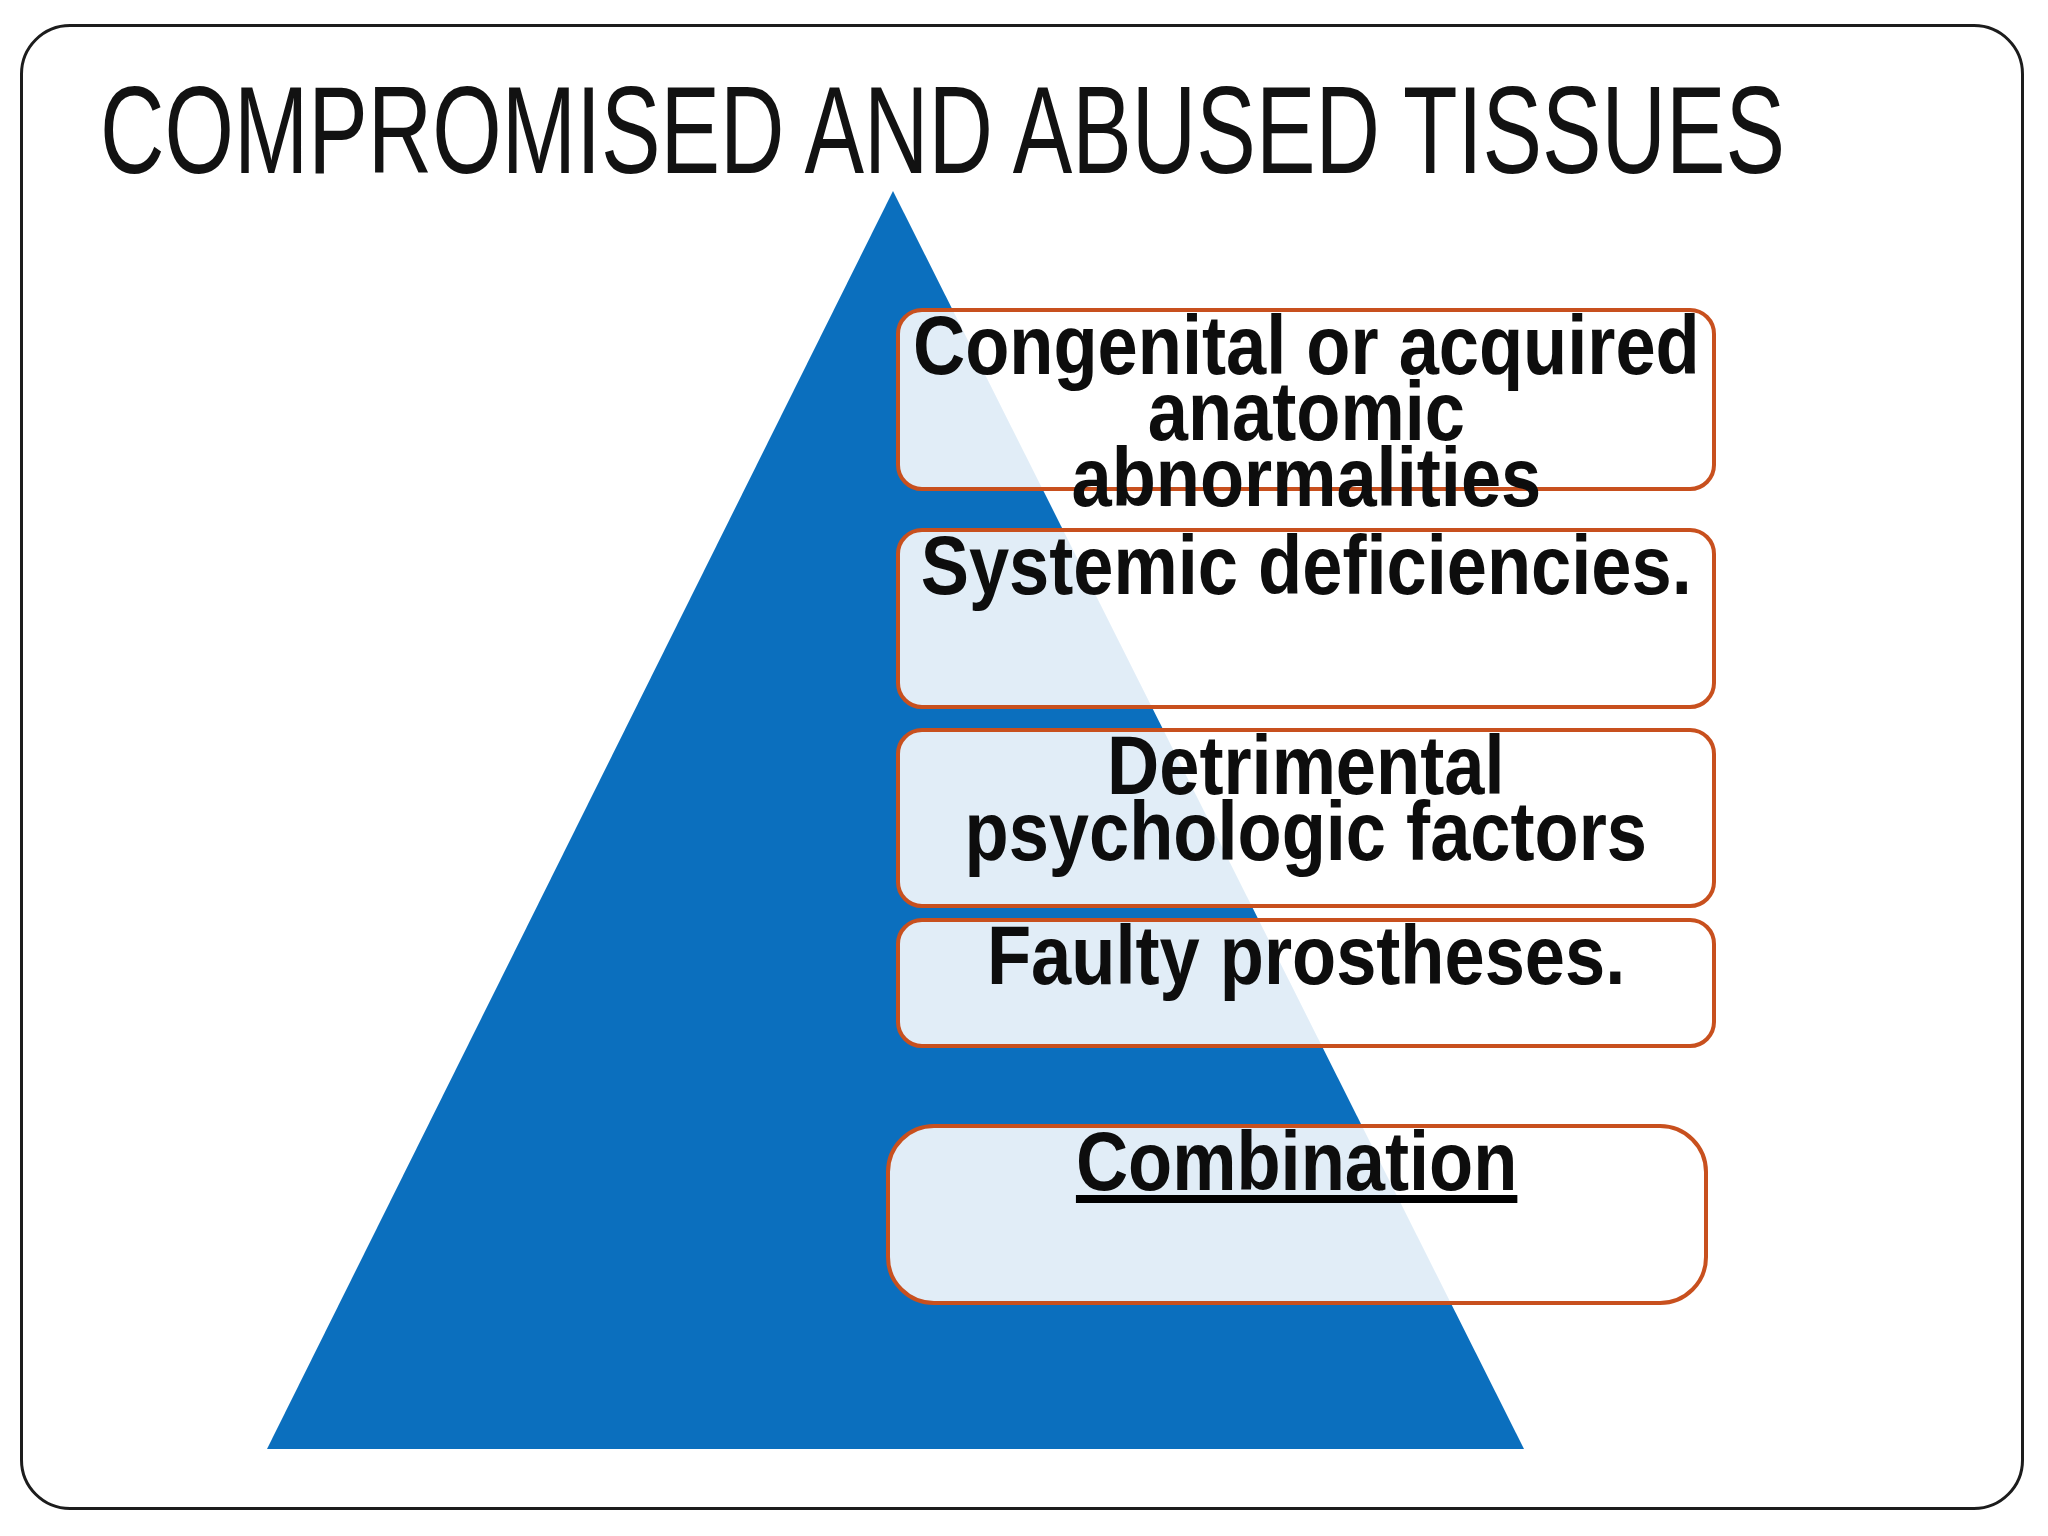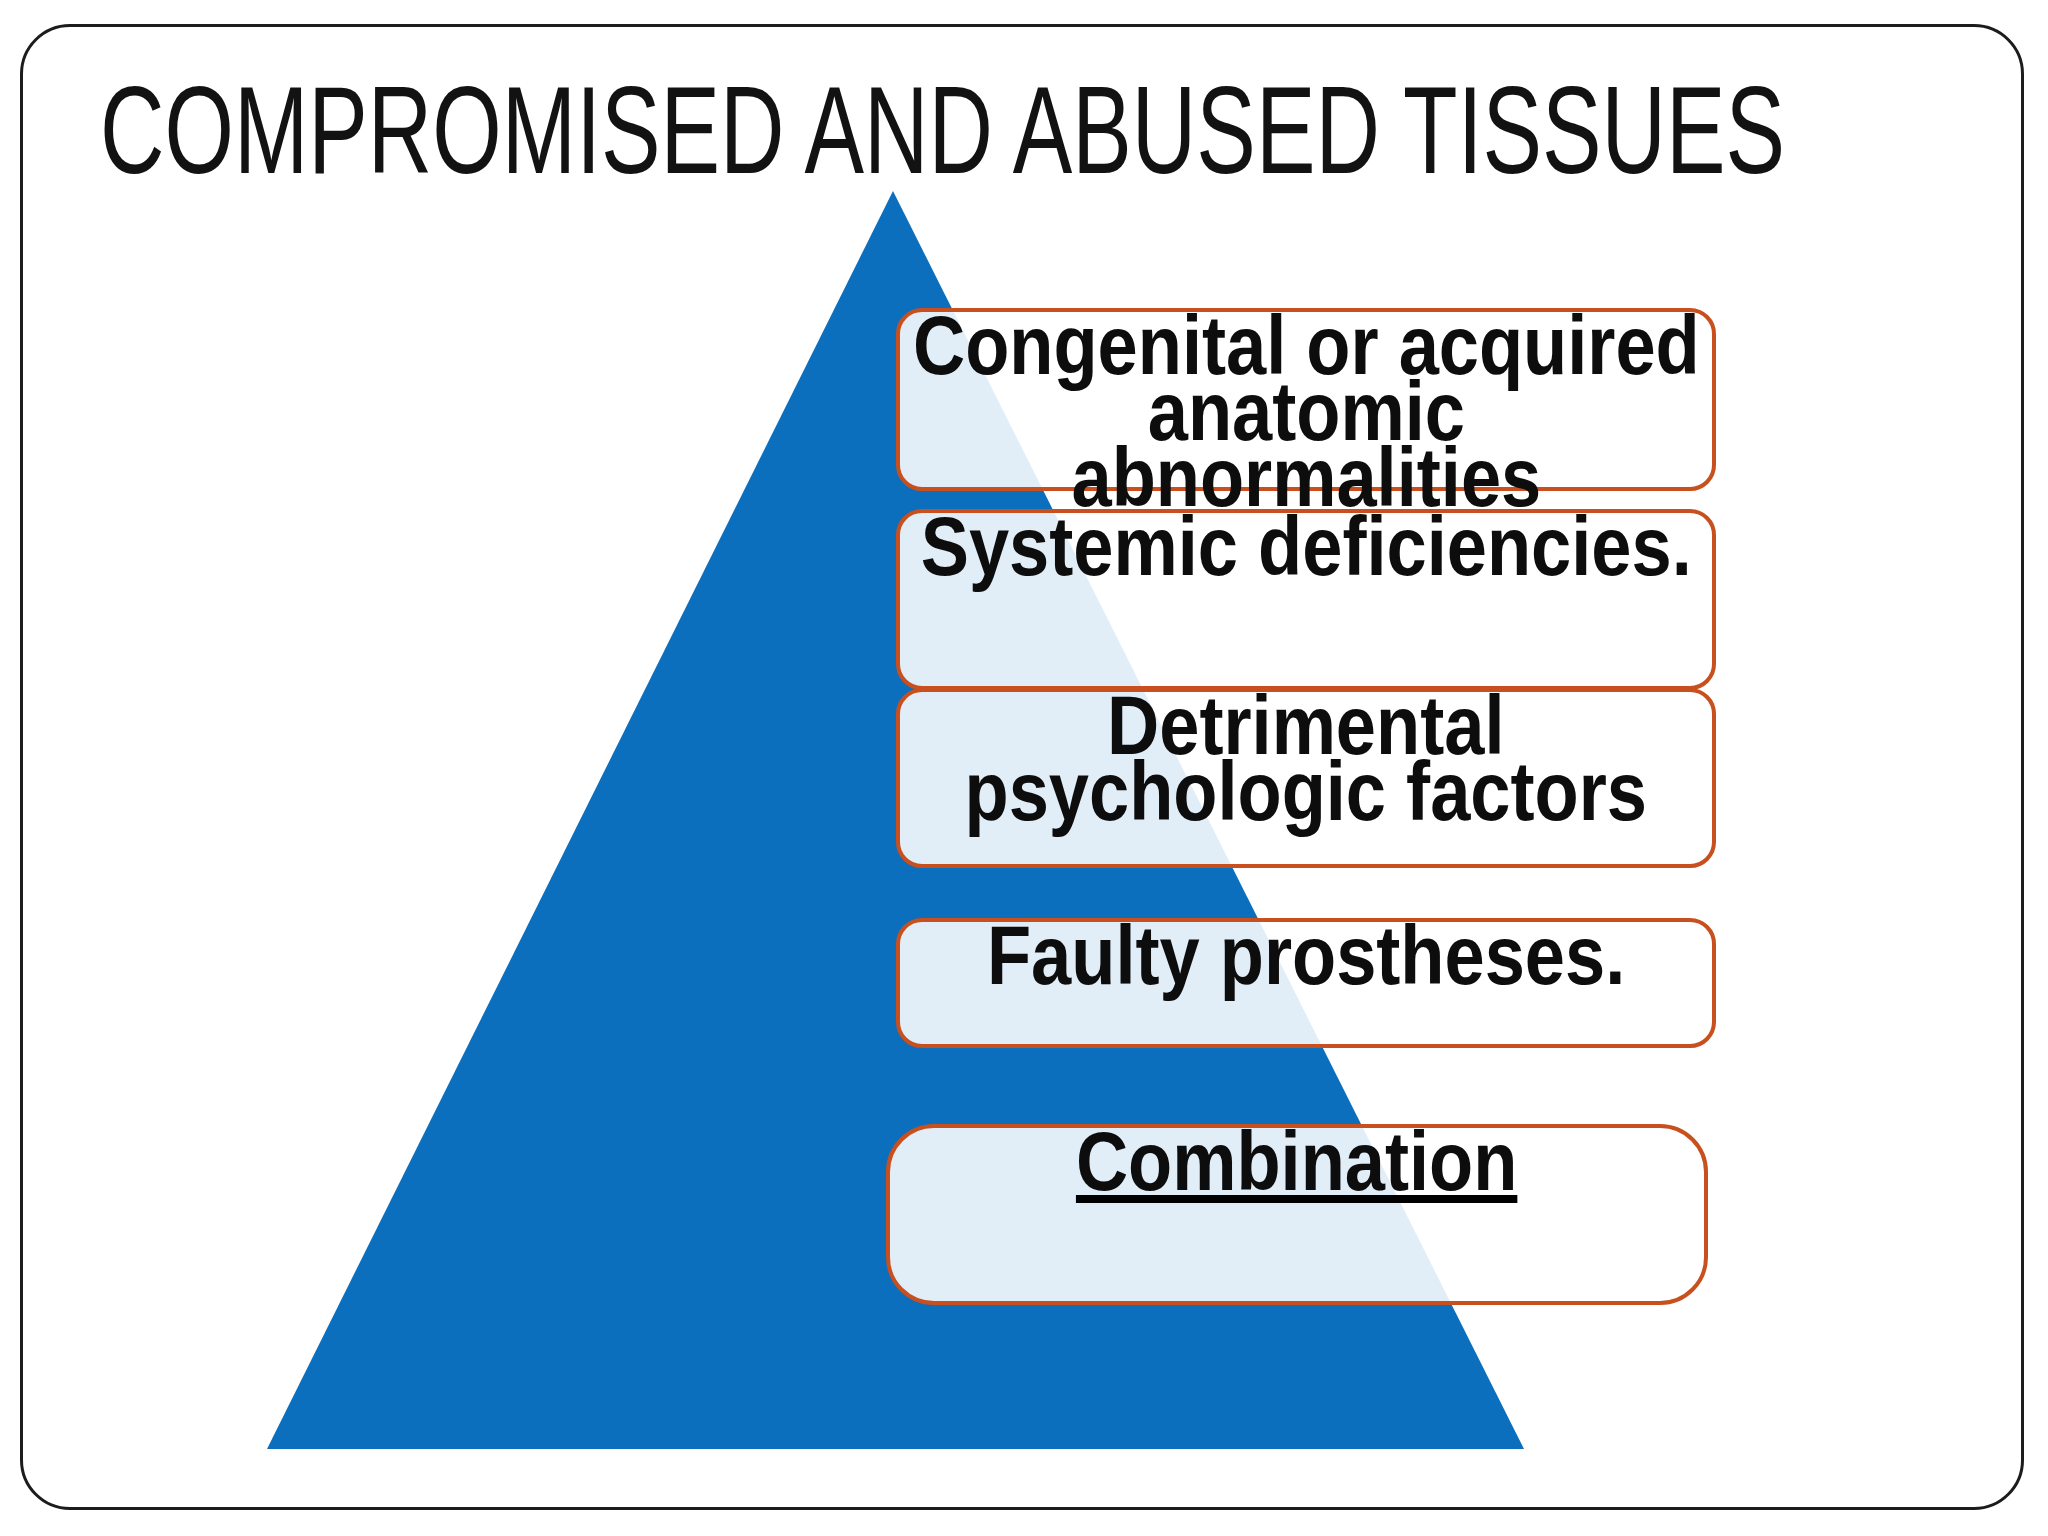--- a/index.html
+++ b/index.html
@@ -17,22 +17,22 @@
     transform:scaleX(0.72);transform-origin:left top;line-height:1.1;
   }
   .pyramid-svg{position:absolute;left:0;top:0;width:2048px;height:1536px;}
   .pbox{
     position:absolute;left:896px;width:820px;box-sizing:border-box;
     background:rgba(255,255,255,0.88);
     border:4px solid var(--box-border,#C8501E);border-radius:26px;
     display:flex;justify-content:center;overflow:visible;
   }
   .pbox.b1{top:308px;height:183px;}
-  .pbox.b2{top:509px;height:181px;}
-  .pbox.b3{top:688px;height:180px;}
+  .pbox.b2{top:528px;height:181px;}
+  .pbox.b3{top:728px;height:180px;}
   .pbox.b4{top:918px;height:130px;}
   .pbox.b5{top:1124px;height:181px;left:886px;width:822px;border-radius:48px;text-decoration:underline;}
   .pbox .txt{
     text-align:center;font-weight:700;color:#0d0d0d;
     font-size:84px;line-height:66px;white-space:nowrap;
     transform:scaleX(0.86);transform-origin:center center;
   }
   .pbox .txt span{display:block;}
 </style>
 </head>

